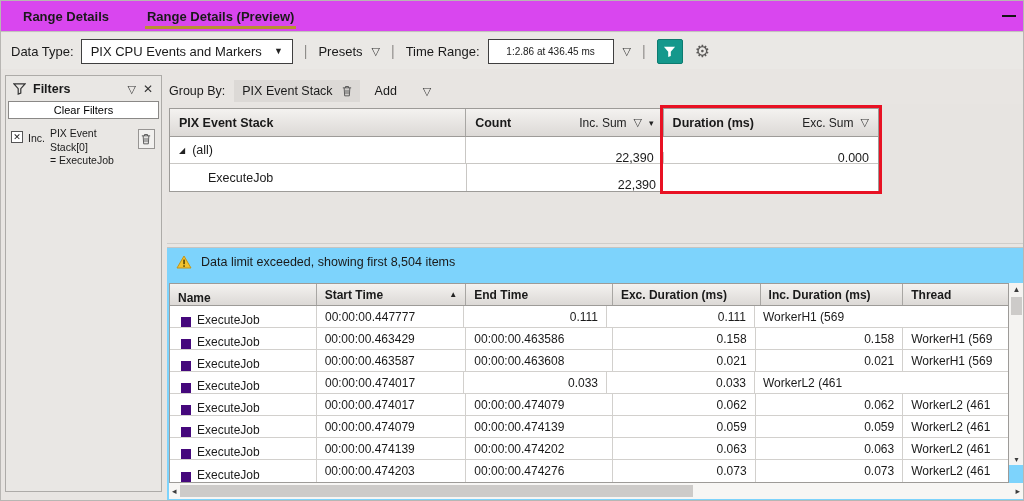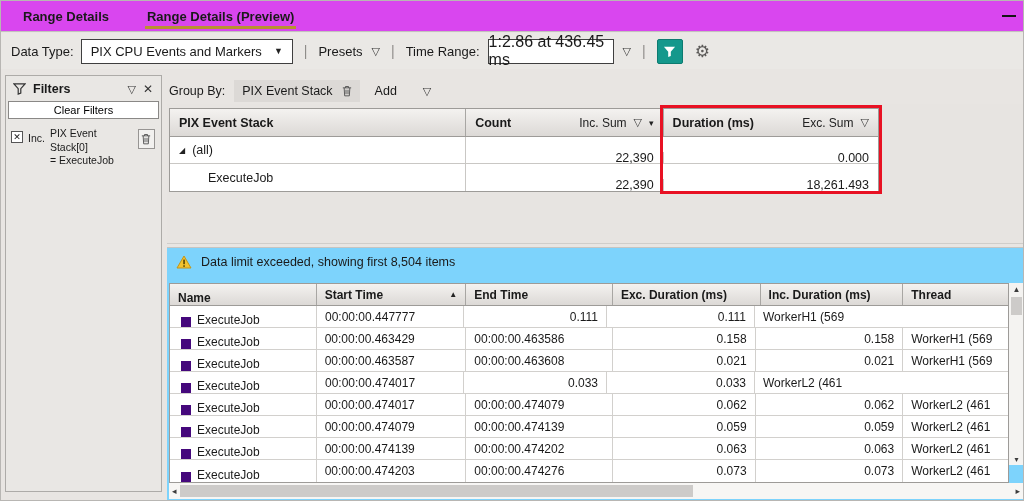--- a/index.html
+++ b/index.html
@@ -12,21 +12,21 @@
   .tab { position:relative; display:flex; align-items:center; font-size:13px; font-weight:bold; padding:0 2px; margin-right:34px; cursor:default; }
   .tab.active::after { content:""; position:absolute; left:0; right:0; bottom:2px; height:3px; background:#b8932f; }
   .min-btn { position:absolute; right:7px; top:14px; width:14px; height:2px; background:#141414; }
 
   
   .toolbar { position:absolute; left:0; top:32px; width:100%; height:36px; background:#eae8e5; display:flex; align-items:center; font-size:13px; padding-left:10px; }
   .ddbox { height:25px; background:#fff; border:1px solid #3f3f3f; display:flex; align-items:center; gap:12px; padding:0 9px; margin-left:7px; }
   .tri-filled { font-size:9px; color:#222; }
   .tri-outline { font-size:11px; color:#333; }
   .sep { color:#8f8d8a; margin:0 11px; font-size:14px; }
-  .tr-input { height:25px; width:126px; background:#fff; border:1px solid #3f3f3f; display:flex; align-items:center; justify-content:center; margin-left:8px; font-size:16px; }
+  .tr-input { height:25px; width:126px; background:#fff; border:1px solid #3f3f3f; display:flex; align-items:center; justify-content:center; margin-left:8px; font-size:10px; }
   .tr-dd { margin-left:9px; }
   .filter-toggle { width:26px; height:25px; border:1px solid #0d7b70; border-radius:2px; display:flex; align-items:center; justify-content:center; margin-right:12px; }
   .gear { font-size:17px; color:#5c5a58; line-height:1; }
 
   
   .filters-panel { position:absolute; left:4px; top:74px; width:157px; height:417px; background:#e9e7e4; border:1px solid #adaba8; }
   .fp-header { display:flex; align-items:center; gap:7px; padding:6px 7px 4px 7px; }
   .fp-title { font-weight:bold; font-size:12.5px; }
   .fp-dd { margin-left:auto; font-size:11px; color:#333; }
   .fp-close { font-size:12px; color:#333; margin-right:1px; }
@@ -194,21 +194,20 @@
           <span>(all)</span>
         </div>
         <div class="scell c-s2 num">22,390</div>
         <div class="scell c-s3 num">0.000</div>
       </div>
       <div class="srow">
         <div class="scell c-s1 indent1">
           <span>ExecuteJob</span>
         </div>
         <div class="scell c-s2 num">22,390</div>
-        <div class="scell c-s3 num">18,261.493</div>
       </div>
     </div>
     <div class="red-box" style="border-color: rgb(232, 17, 35);"></div>
   </div>
 
   <div class="lower-pane">
     <div class="warning">
       <svg width="16" height="14" viewBox="0 0 16 14">
           <path d="M8 1 L15 13 H1 Z" fill="#f2c230" stroke="#c0951d" stroke-width="1"></path>
           <rect x="7.3" y="4.6" width="1.5" height="4.6" fill="#4a3b00"></rect>

